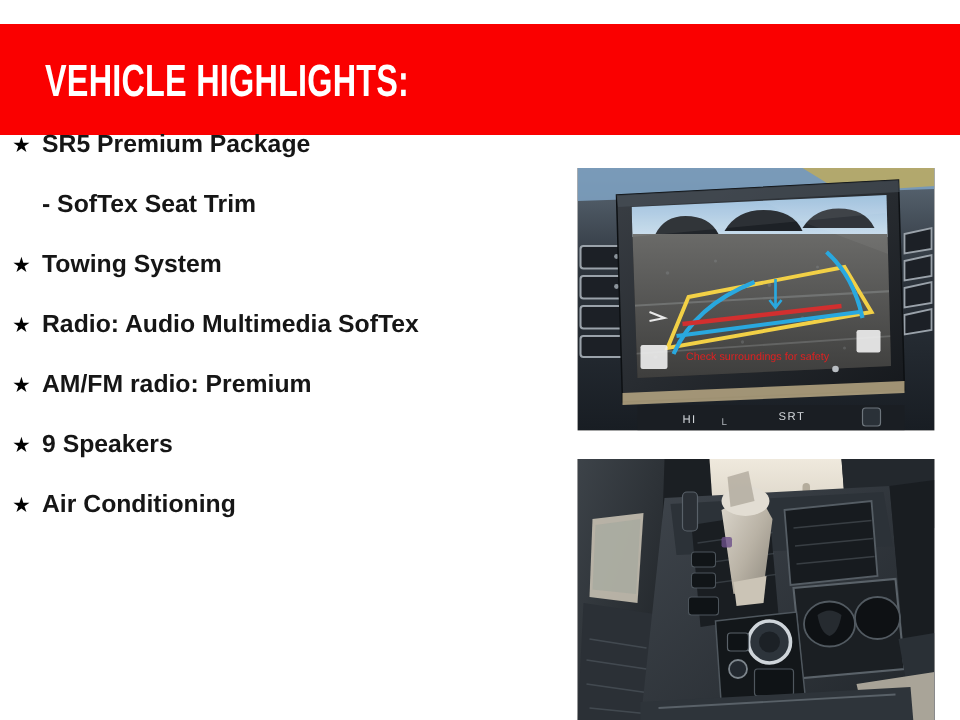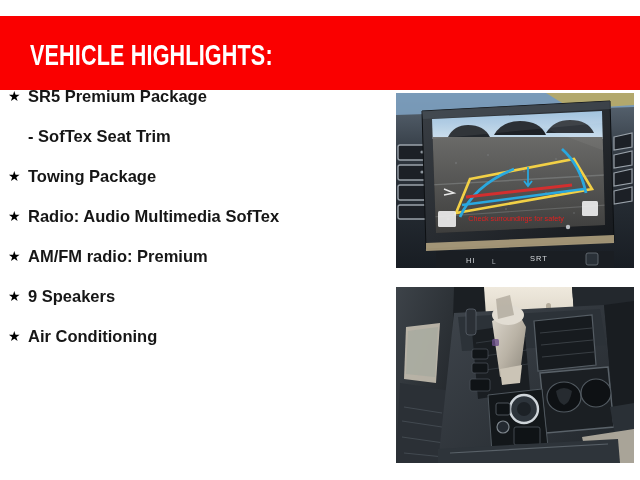--- a/index.html
+++ b/index.html
@@ -73,24 +73,25 @@
   }
   .feature-text {
     flex: 1 1 auto;
     white-space: pre-line;
     font-weight: bold;
   }
 
   
   .photo {
     position: absolute;
-    left: 396px;
+    left: 385px;
     width: 238px;
     overflow: hidden;
     background: #737373;
+    margin-top: 19px;
   }
   #photo-backup-camera {
     top: 93px;
     height: 175px;
   }
   #photo-center-console {
     top: 287px;
     height: 176px;
   }
   .photo svg { display: block; width: 100%; height: 100%; }
@@ -105,21 +106,21 @@
 <div id="feature-list">
     <div class="feature-row bullet-row">
       <span class="bullet-star">★</span>
       <span class="feature-text">SR5 Premium Package</span>
     </div>
     <div class="feature-row sub-row">
       <span class="feature-text">- SofTex Seat Trim</span>
     </div>
     <div class="feature-row bullet-row">
       <span class="bullet-star">★</span>
-      <span class="feature-text">Towing Package</span>
+      <span class="feature-text">Towing System</span>
     </div>
     <div class="feature-row bullet-row">
       <span class="bullet-star">★</span>
       <span class="feature-text">Radio: Audio Multimedia SofTex</span>
     </div>
     <div class="feature-row bullet-row">
       <span class="bullet-star">★</span>
       <span class="feature-text">AM/FM radio: Premium</span>
     </div>
     <div class="feature-row bullet-row">

